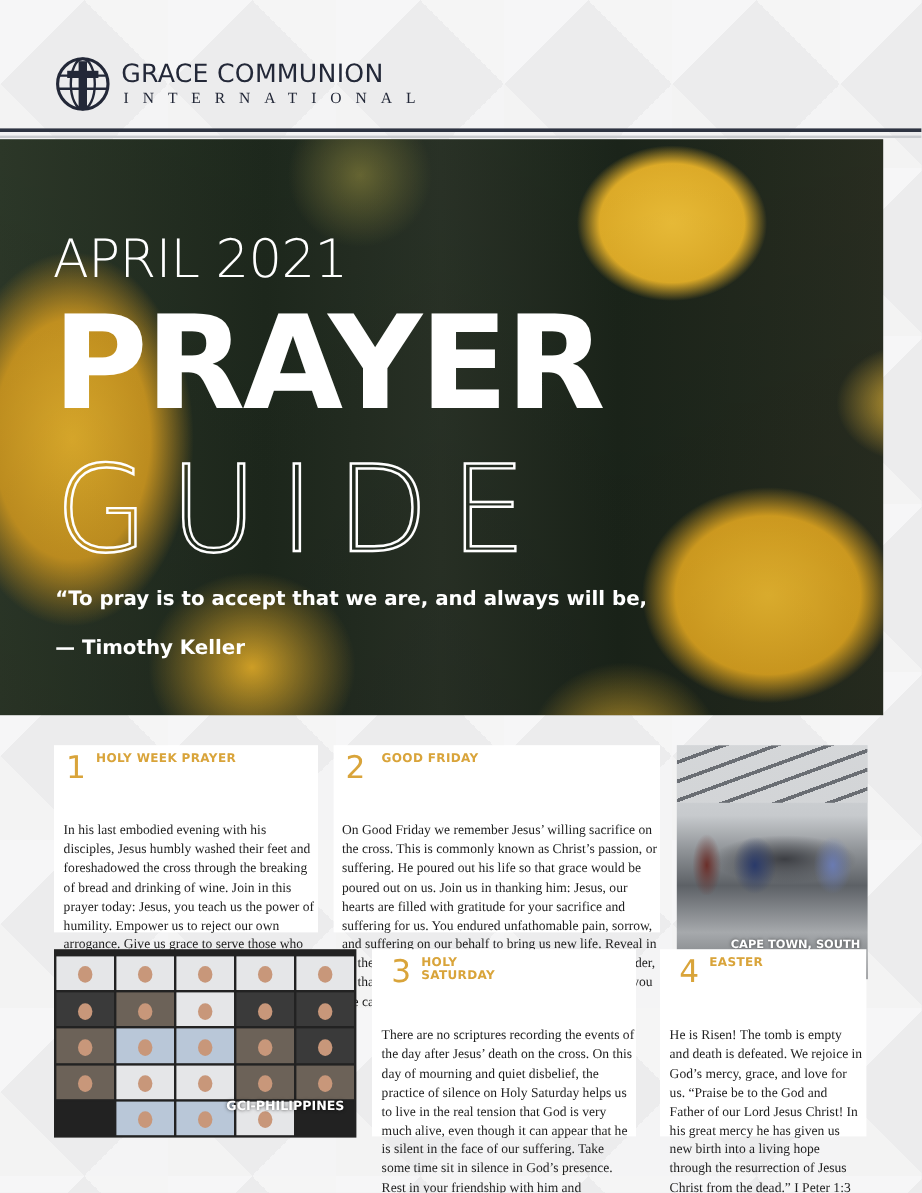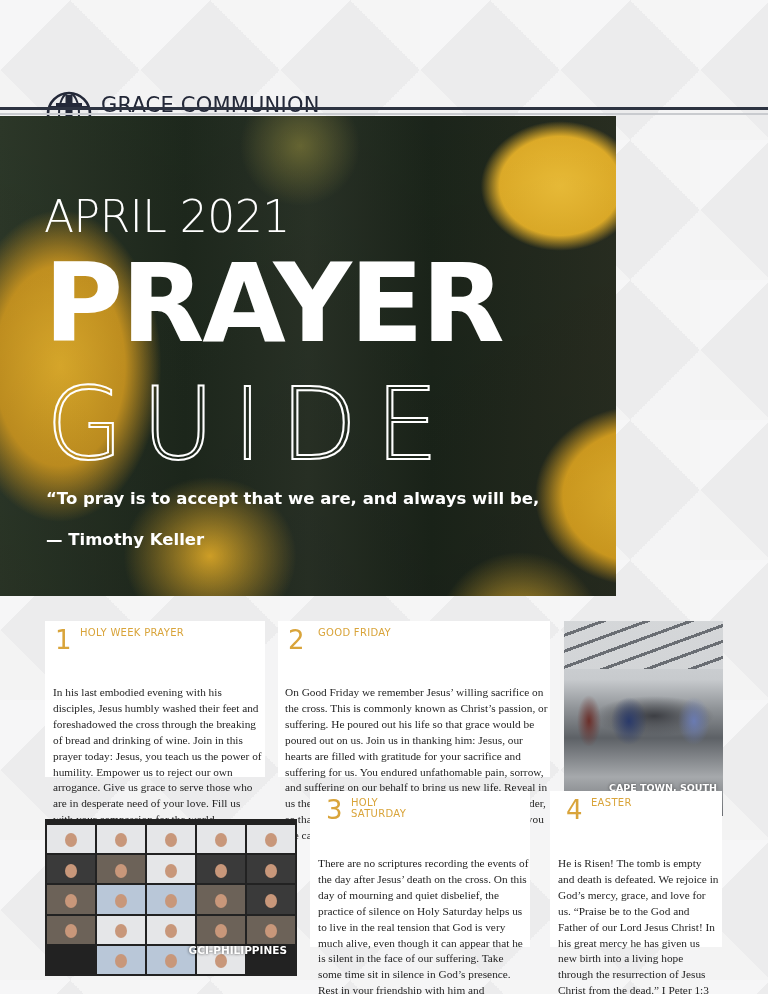--- a/index.html
+++ b/index.html
@@ -9,31 +9,31 @@
     background: #ededee;
     background-image:
       linear-gradient(135deg, rgba(255,255,255,0.55) 25%, transparent 25%),
       linear-gradient(225deg, rgba(255,255,255,0.45) 25%, transparent 25%),
       linear-gradient(45deg, rgba(255,255,255,0.35) 25%, transparent 25%),
       linear-gradient(315deg, rgba(255,255,255,0.4) 25%, #ececed 25%);
     background-size: 140px 140px;
     font-family: "Liberation Sans", sans-serif;
   }
   
-  .header { position: absolute; left: 0; top: 0; width: 768px; height: 106px; margin-top: 44px; }
+  .header { position: absolute; left: 0; top: 0; width: 768px; height: 106px; }
   .logo { position: absolute; left: 45px; top: 46px; display: flex; align-items: center; }
   .logo-mark { width: 48px; height: 48px; }
   .logo-text { margin-left: 8px; }
   .logo-name { font-family: "DejaVu Sans", sans-serif; font-size: 21px; color: #232838; letter-spacing: 0.2px; line-height: 22px; font-weight: 500; }
   .logo-sub { font-family: "Liberation Serif", serif; font-size: 13px; color: #232838; letter-spacing: 11.6px; line-height: 16px; margin-top: 2px; margin-left: 2px; }
   .rule-dark { position: absolute; left: 0; top: 107px; width: 768px; height: 3px; background: #2d3341; }
   .rule-light { position: absolute; left: 0; top: 113px; width: 768px; height: 2px; background: #c9cbcf; }
 
   
-  .hero { position: absolute; left: 0; top: 116px; width: 616px; height: 480px; overflow: hidden;
+  .hero { position: absolute; left: 0; top: 116px; width: 736px; height: 480px; overflow: hidden;
     background:
       radial-gradient(ellipse 110px 90px at 560px 70px, #f5c53a 0%, #e9b42a 55%, transparent 72%),
       radial-gradient(ellipse 80px 70px at 560px 70px, #d69d1c 0%, transparent 60%),
       radial-gradient(ellipse 140px 120px at 640px 380px, #f3bf32 0%, #e2a922 55%, transparent 75%),
       radial-gradient(ellipse 120px 120px at 520px 520px, #f1bd30 0%, transparent 70%),
       radial-gradient(ellipse 130px 200px at 60px 250px, #e9b52e 0%, #cf9a22 50%, transparent 78%),
       radial-gradient(ellipse 120px 110px at 210px 440px, #e8b22b 0%, transparent 72%),
       radial-gradient(ellipse 90px 70px at 760px 220px, #f0bf38 0%, transparent 70%),
       radial-gradient(ellipse 80px 80px at 300px 30px, #6b6a35 0%, transparent 75%),
       linear-gradient(90deg, #2e3a2a 0%, #1f2a1e 30%, #2b3428 50%, #1c261b 70%, #2a2f22 100%);
@@ -41,42 +41,42 @@
   .hero-shade { position: absolute; inset: 0; background: linear-gradient(180deg, rgba(0,0,0,0.05), rgba(0,0,0,0.12)); }
   .hero-month { position: absolute; left: 44px; top: 76px; font-family: "DejaVu Sans", sans-serif; font-size: 44px; color: #ffffff; letter-spacing: -0.5px; font-weight: 300; line-height: 50px; }
   .hero-title { position: absolute; left: 44px; top: 128px; font-family: "DejaVu Sans", sans-serif; font-weight: bold; font-size: 108px; color: #ffffff; letter-spacing: -2px; line-height: 120px; }
   .hero-subtitle { position: absolute; left: 46px; top: 254px; font-family: "DejaVu Sans", sans-serif; font-size: 100px; color: transparent; -webkit-text-stroke: 2px #ffffff; letter-spacing: 18px; line-height: 110px; font-weight: 300; }
   .hero-quote { position: absolute; left: 46px; top: 372px; font-family: "DejaVu Sans", sans-serif; font-weight: bold; font-size: 16.5px; color: #ffffff; line-height: 21px; }
   .hero-author { position: absolute; left: 46px; top: 414px; font-family: "DejaVu Sans", sans-serif; font-weight: bold; font-size: 16.5px; color: #ffffff; }
 
   
   .card { position: absolute; background: #ffffff; }
   .card-num { position: absolute; font-family: "DejaVu Sans", sans-serif; font-size: 26px; color: #d9a43a; line-height: 26px; }
-  .card-title { position: absolute; font-family: "DejaVu Sans", sans-serif; font-weight: normal; font-size: 10px; color: #d9a43a; letter-spacing: 0.3px; line-height: 11px; }
+  .card-title { position: absolute; font-family: "DejaVu Sans", sans-serif; font-weight: bold; font-size: 10px; color: #d9a43a; letter-spacing: 0.3px; line-height: 11px; }
   .card-body { position: absolute; font-family: "Liberation Serif", serif; font-size: 11.3px; color: #1e1e1e; line-height: 15.9px; margin-top: 33px; }
 
   .c1 { left: 45px; top: 621px; width: 220px; height: 156px; }
   .c2 { left: 278px; top: 621px; width: 272px; height: 156px; }
   .c3 { left: 310px; top: 791px; width: 220px; height: 156px; }
   .c4 { left: 550px; top: 791px; width: 172px; height: 156px; }
 
   
   .photo-cape { position: absolute; left: 564px; top: 621px; width: 159px; height: 195px; overflow: hidden;
     background:
       linear-gradient(180deg, #d7dadd 0%, #c7cacd 30%, #8f9397 45%, #5d6166 60%, #a6a9ac 80%, #6b6e72 100%); }
   .photo-cape .roof { position: absolute; left: 0; top: 0; width: 100%; height: 48px; background: repeating-linear-gradient(160deg, #d4d6d8 0 12px, #585c62 12px 15px); opacity: 0.85; }
   .photo-cape .people { position: absolute; left: 0; top: 70px; width: 100%; height: 55px;
     background:
       radial-gradient(ellipse 12px 26px at 25px 30px, #6b2f2a 0%, transparent 100%),
       radial-gradient(ellipse 18px 24px at 65px 30px, #2a3a6a 0%, transparent 100%),
       radial-gradient(ellipse 16px 24px at 130px 30px, #6a7bb2 0%, transparent 100%),
       radial-gradient(ellipse 60px 20px at 90px 25px, #3d3f44 0%, transparent 100%); }
   .photo-caption { position: absolute; right: 6px; bottom: 10px; text-align: right; font-family: "DejaVu Sans", sans-serif; font-weight: bold; font-size: 9.5px; color: #ffffff; line-height: 12px; text-shadow: 0 0 3px rgba(0,0,0,0.6); }
 
-  .photo-zoom { position: absolute; left: 45px; top: 791px; width: 252px; height: 157px; background: #222222; overflow: hidden; margin-top: 28px; }
+  .photo-zoom { position: absolute; left: 45px; top: 791px; width: 252px; height: 157px; background: #222222; overflow: hidden; }
   .zgrid { position: absolute; left: 2px; top: 6px; width: 248px; height: 149px; display: grid; grid-template-columns: repeat(5, 1fr); grid-template-rows: repeat(5, 1fr); gap: 2px; }
   .ztile { background: #6c6258; position: relative; }
   .ztile::after { content: ""; position: absolute; left: 50%; top: 30%; width: 12px; height: 14px; margin-left: -6px; border-radius: 50%; background: #c8977a; }
   .ztile.light { background: #e5e6e8; }
   .ztile.blue { background: #b9c7d8; }
   .ztile.dark { background: #3a3a3a; }
   .ztile.empty { background: #222222; }
   .ztile.empty::after { display: none; }
   .zoom-caption { position: absolute; right: 10px; top: 125px; font-family: "DejaVu Sans", sans-serif; font-weight: bold; font-size: 10.5px; color: #ffffff; text-shadow: 0 0 3px rgba(0,0,0,0.7); }
 </style>

